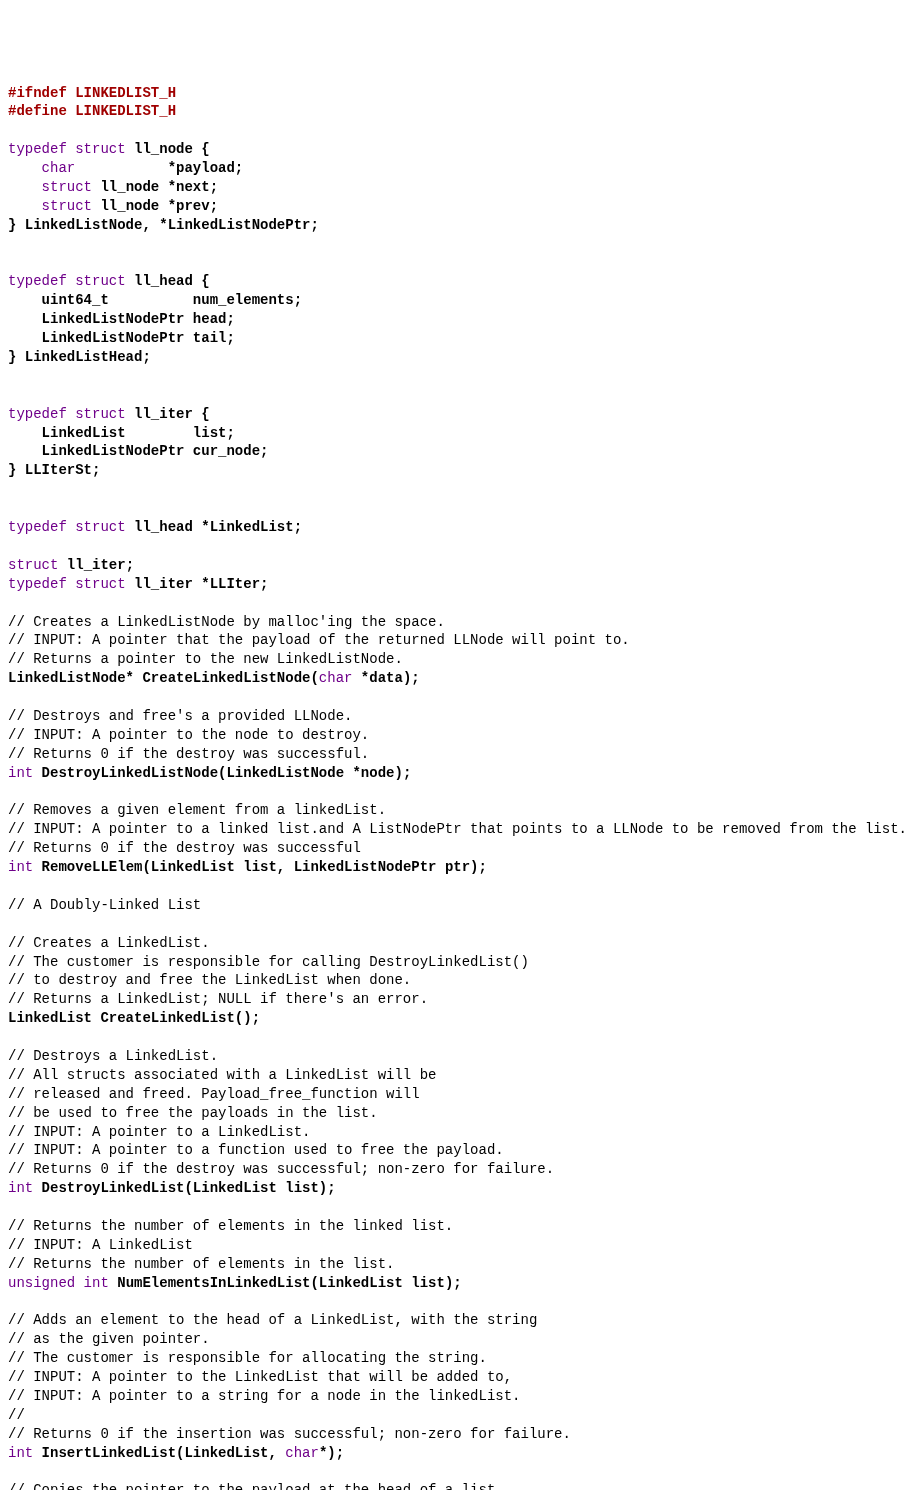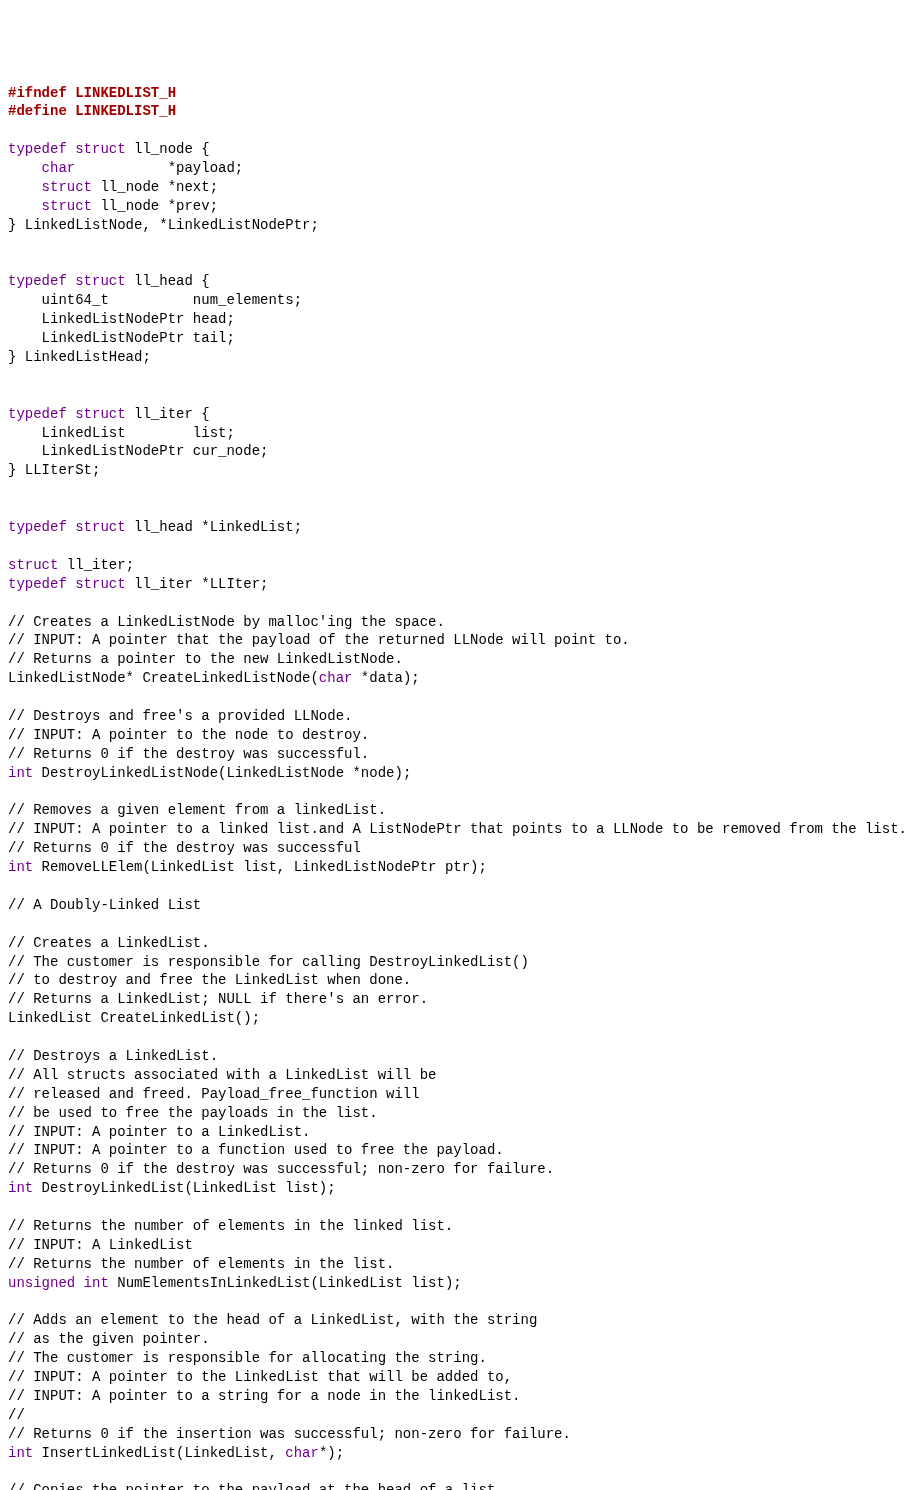--- a/index.html
+++ b/index.html
@@ -8,21 +8,21 @@
     background: #ffffff;
     font-family: "Menlo", "Consolas", "Courier New", monospace;
     font-size: 14px;
     line-height: 1.35;
     white-space: pre;
     color: #000000;
   }
   .pre  { color: #a00000; font-weight: bold; text-align: center; }   
   .kw   { color: #6f008a; margin-top: 14px; }                      
   .cm   { color: #000000; }                      
-  .pl   { color: #000000; }                      
+  .pl   { color: #000000; font-weight: bold; }                      
 </style>
 </head>
 <body>
 
 
 
 <div id="code"><div><span class="pre">#ifndef LINKEDLIST_H</span></div><div><span class="pre">#define LINKEDLIST_H</span></div><div>&nbsp;</div><div><span class="kw">typedef struct</span><span class="pl"> ll_node {</span></div><div><span class="pl">    </span><span class="kw">char</span><span class="pl">           *payload;</span></div><div><span class="pl">    </span><span class="kw">struct</span><span class="pl"> ll_node *next;</span></div><div><span class="pl">    </span><span class="kw">struct</span><span class="pl"> ll_node *prev;</span></div><div><span class="pl">} LinkedListNode, *LinkedListNodePtr;</span></div><div>&nbsp;</div><div>&nbsp;</div><div><span class="kw">typedef struct</span><span class="pl"> ll_head {</span></div><div><span class="pl">    uint64_t          num_elements;</span></div><div><span class="pl">    LinkedListNodePtr head;</span></div><div><span class="pl">    LinkedListNodePtr tail;</span></div><div><span class="pl">} LinkedListHead;</span></div><div>&nbsp;</div><div>&nbsp;</div><div><span class="kw">typedef struct</span><span class="pl"> ll_iter {</span></div><div><span class="pl">    LinkedList        list;</span></div><div><span class="pl">    LinkedListNodePtr cur_node;</span></div><div><span class="pl">} LLIterSt;</span></div><div>&nbsp;</div><div>&nbsp;</div><div><span class="kw">typedef struct</span><span class="pl"> ll_head *LinkedList;</span></div><div>&nbsp;</div><div><span class="kw">struct</span><span class="pl"> ll_iter;</span></div><div><span class="kw">typedef struct</span><span class="pl"> ll_iter *LLIter;</span></div><div>&nbsp;</div><div><span class="cm">// Creates a LinkedListNode by malloc'ing the space.</span></div><div><span class="cm">// INPUT: A pointer that the payload of the returned LLNode will point to.</span></div><div><span class="cm">// Returns a pointer to the new LinkedListNode.</span></div><div><span class="pl">LinkedListNode* CreateLinkedListNode(</span><span class="kw">char</span><span class="pl"> *data);</span></div><div>&nbsp;</div><div><span class="cm">// Destroys and free's a provided LLNode.</span></div><div><span class="cm">// INPUT: A pointer to the node to destroy.</span></div><div><span class="cm">// Returns 0 if the destroy was successful.</span></div><div><span class="kw">int</span><span class="pl"> DestroyLinkedListNode(LinkedListNode *node);</span></div><div>&nbsp;</div><div><span class="cm">// Removes a given element from a linkedList.</span></div><div><span class="cm">// INPUT: A pointer to a linked list.and A ListNodePtr that points to a LLNode to be removed from the list.</span></div><div><span class="cm">// Returns 0 if the destroy was successful</span></div><div><span class="kw">int</span><span class="pl"> RemoveLLElem(LinkedList list, LinkedListNodePtr ptr);</span></div><div>&nbsp;</div><div><span class="cm">// A Doubly-Linked List</span></div><div>&nbsp;</div><div><span class="cm">// Creates a LinkedList.</span></div><div><span class="cm">// The customer is responsible for calling DestroyLinkedList()</span></div><div><span class="cm">// to destroy and free the LinkedList when done.</span></div><div><span class="cm">// Returns a LinkedList; NULL if there's an error.</span></div><div><span class="pl">LinkedList CreateLinkedList();</span></div><div>&nbsp;</div><div><span class="cm">// Destroys a LinkedList.</span></div><div><span class="cm">// All structs associated with a LinkedList will be</span></div><div><span class="cm">// released and freed. Payload_free_function will</span></div><div><span class="cm">// be used to free the payloads in the list.</span></div><div><span class="cm">// INPUT: A pointer to a LinkedList.</span></div><div><span class="cm">// INPUT: A pointer to a function used to free the payload.</span></div><div><span class="cm">// Returns 0 if the destroy was successful; non-zero for failure.</span></div><div><span class="kw">int</span><span class="pl"> DestroyLinkedList(LinkedList list);</span></div><div>&nbsp;</div><div><span class="cm">// Returns the number of elements in the linked list.</span></div><div><span class="cm">// INPUT: A LinkedList</span></div><div><span class="cm">// Returns the number of elements in the list.</span></div><div><span class="kw">unsigned int</span><span class="pl"> NumElementsInLinkedList(LinkedList list);</span></div><div>&nbsp;</div><div><span class="cm">// Adds an element to the head of a LinkedList, with the string</span></div><div><span class="cm">// as the given pointer.</span></div><div><span class="cm">// The customer is responsible for allocating the string.</span></div><div><span class="cm">// INPUT: A pointer to the LinkedList that will be added to,</span></div><div><span class="cm">// INPUT: A pointer to a string for a node in the linkedList.</span></div><div><span class="cm">//</span></div><div><span class="cm">// Returns 0 if the insertion was successful; non-zero for failure.</span></div><div><span class="kw">int</span><span class="pl"> InsertLinkedList(LinkedList, </span><span class="kw">char</span><span class="pl">*);</span></div><div>&nbsp;</div><div><span class="cm">// Copies the pointer to the payload at the head of a list</span></div></div>
 
 
 

